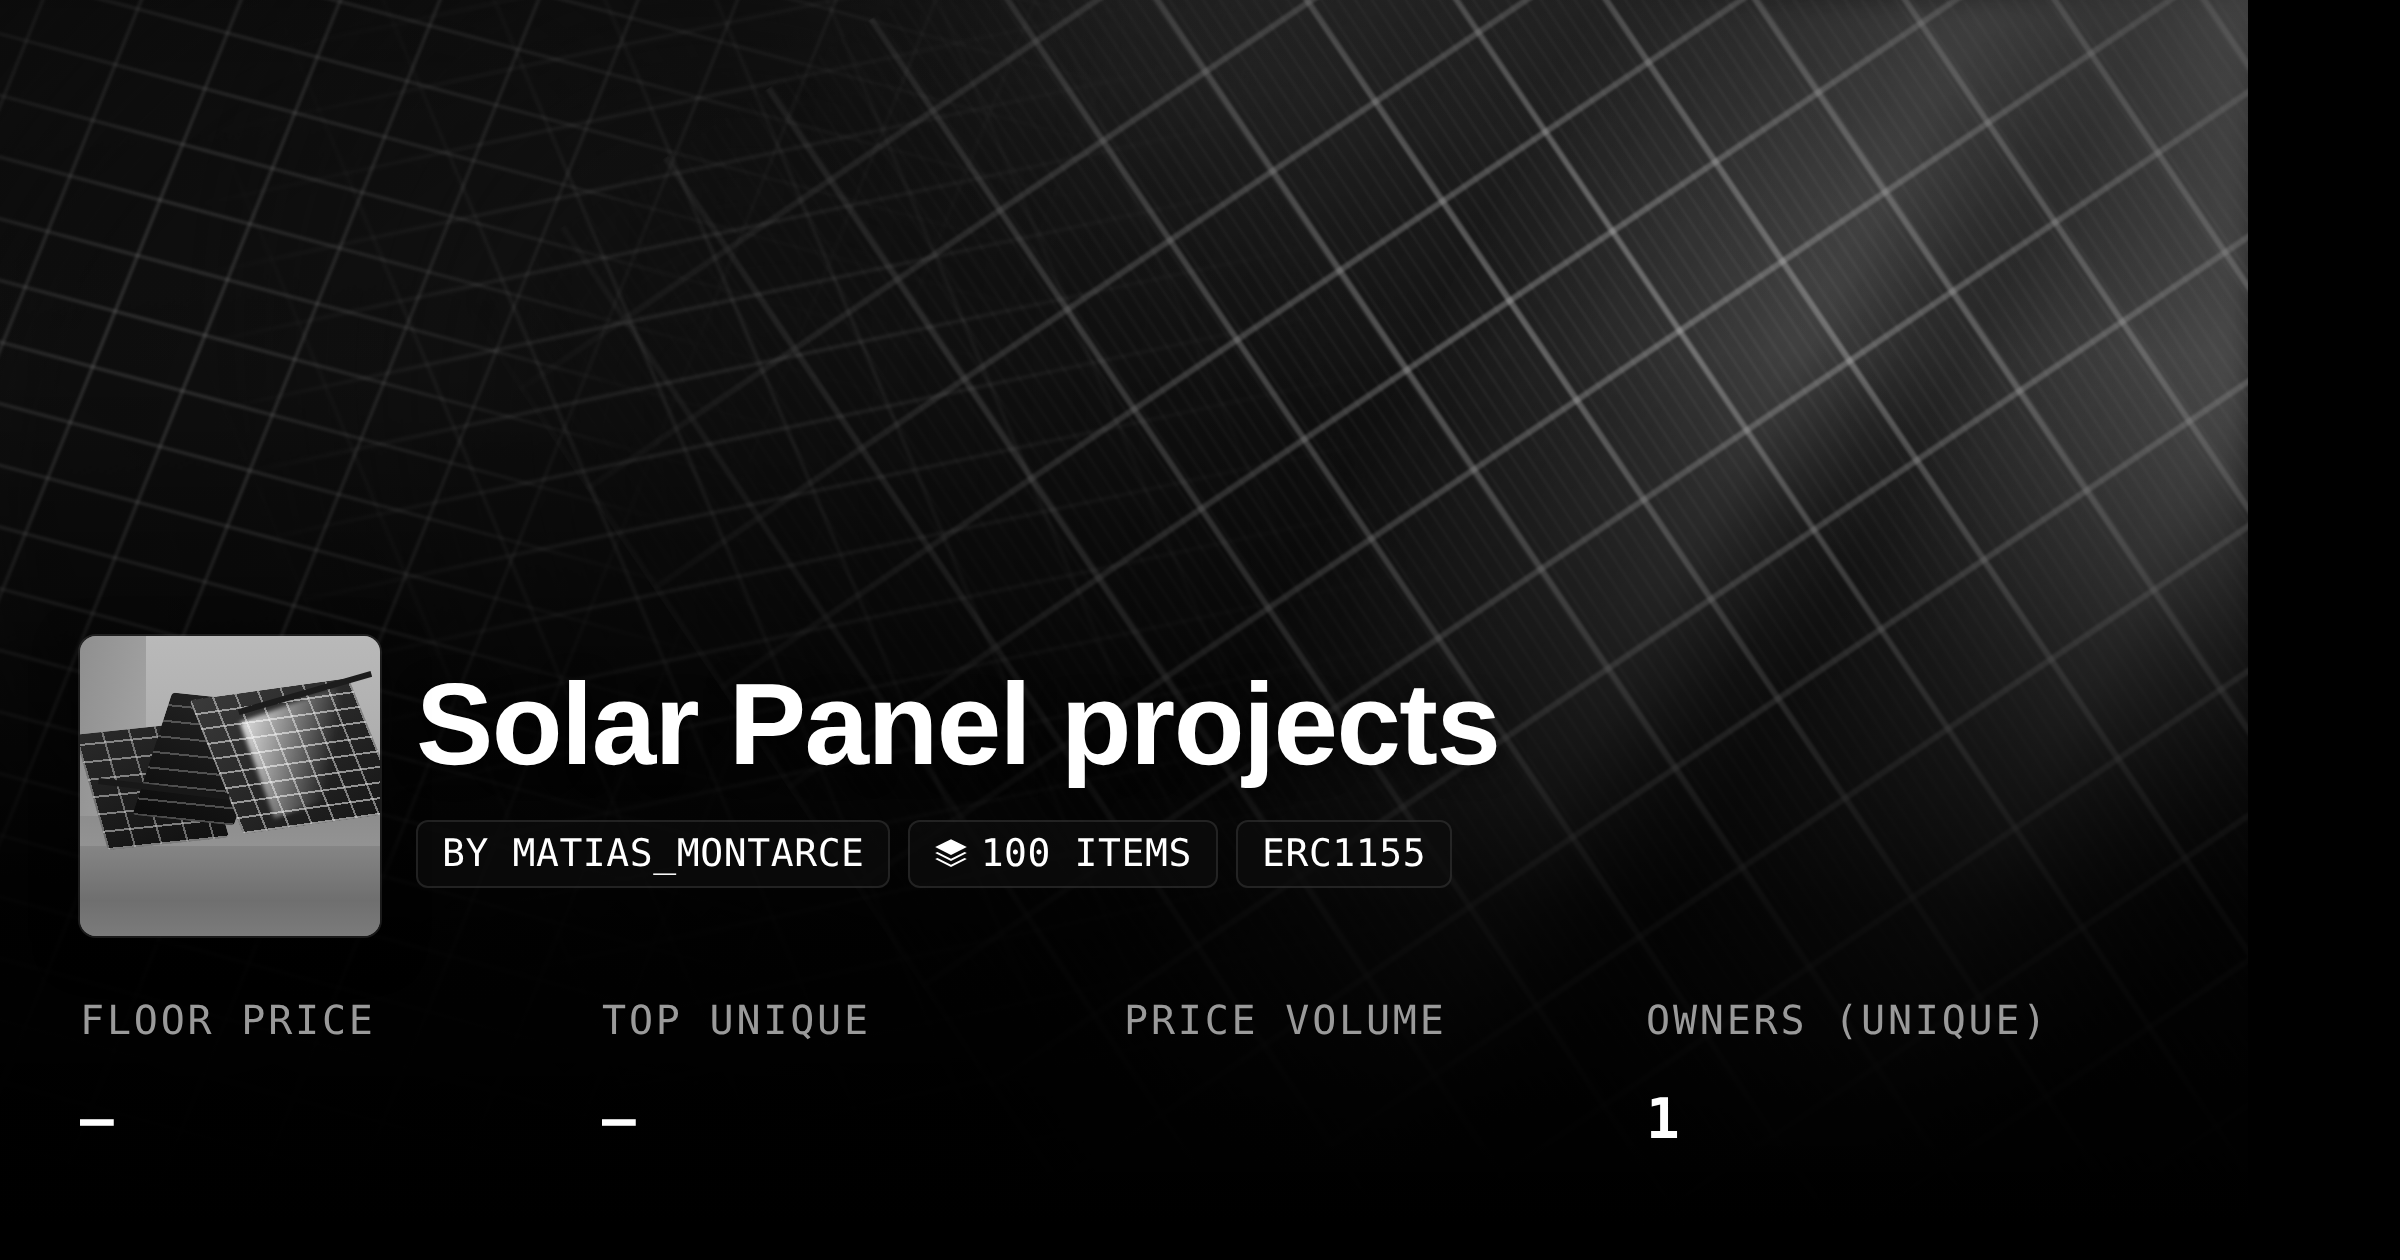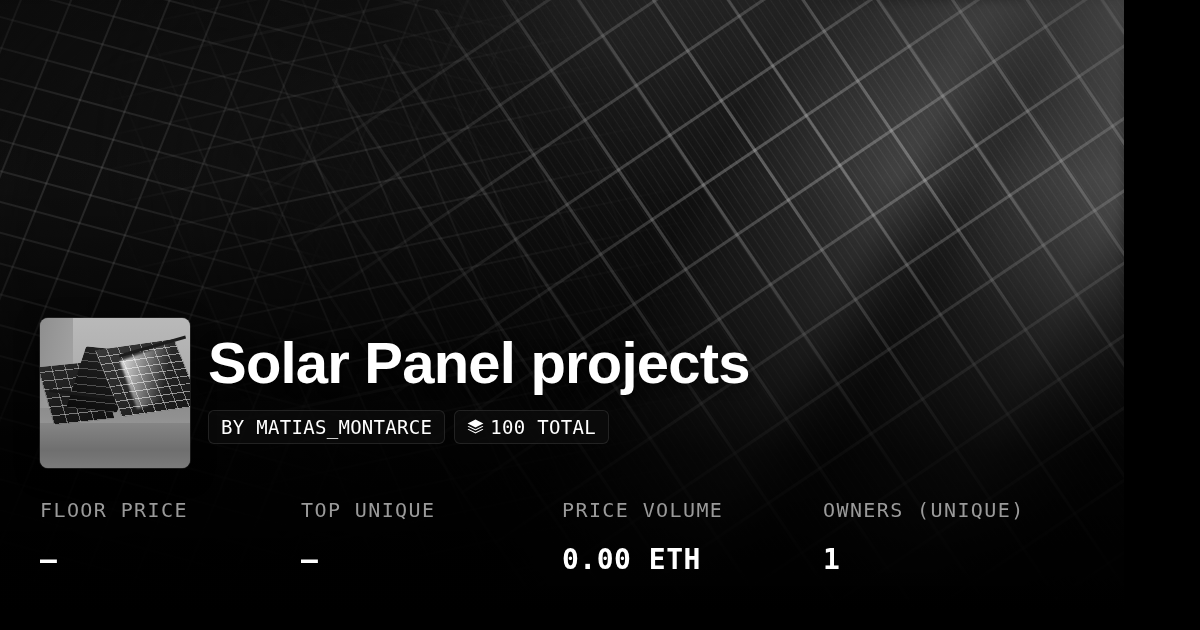--- a/index.html
+++ b/index.html
@@ -345,44 +345,46 @@
 
 
           <span class="badge">
             <span class="bicon">
               <svg width="17" height="16" viewBox="0 0 18 17" aria-hidden="true">
                 <path d="M9 0.6 L17.4 4.8 L9 9 L0.6 4.8 Z" fill="#ffffff"></path>
                 <path d="M9 11 L16.2 7.4 L17.4 8 L9 12.2 L0.6 8 L1.8 7.4 Z" fill="#ffffff"></path>
                 <path d="M9 14.2 L16.2 10.6 L17.4 11.2 L9 15.4 L0.6 11.2 L1.8 10.6 Z" fill="#ffffff"></path>
               </svg>
             </span>
-            <span>100 TOTAL</span>
+            <span>100 ITEMS</span>
           </span>
 
 
+          <span class="badge">
+            <span>ERC1155</span>
+          </span>
 
         </div>
       </div>
     </div>
 
     <div class="stats">
 
       <div class="stat">
         <div class="stat-label">FLOOR PRICE</div>
         <div class="stat-value">–</div>
       </div>
 
       <div class="stat">
         <div class="stat-label">TOP UNIQUE</div>
         <div class="stat-value">–</div>
       </div>
 
       <div class="stat">
         <div class="stat-label">PRICE VOLUME</div>
-        <div class="stat-value">0.00 ETH</div>
       </div>
 
       <div class="stat">
         <div class="stat-label">OWNERS (UNIQUE)</div>
         <div class="stat-value">1</div>
       </div>
 
     </div>
   </div>
 </div>

